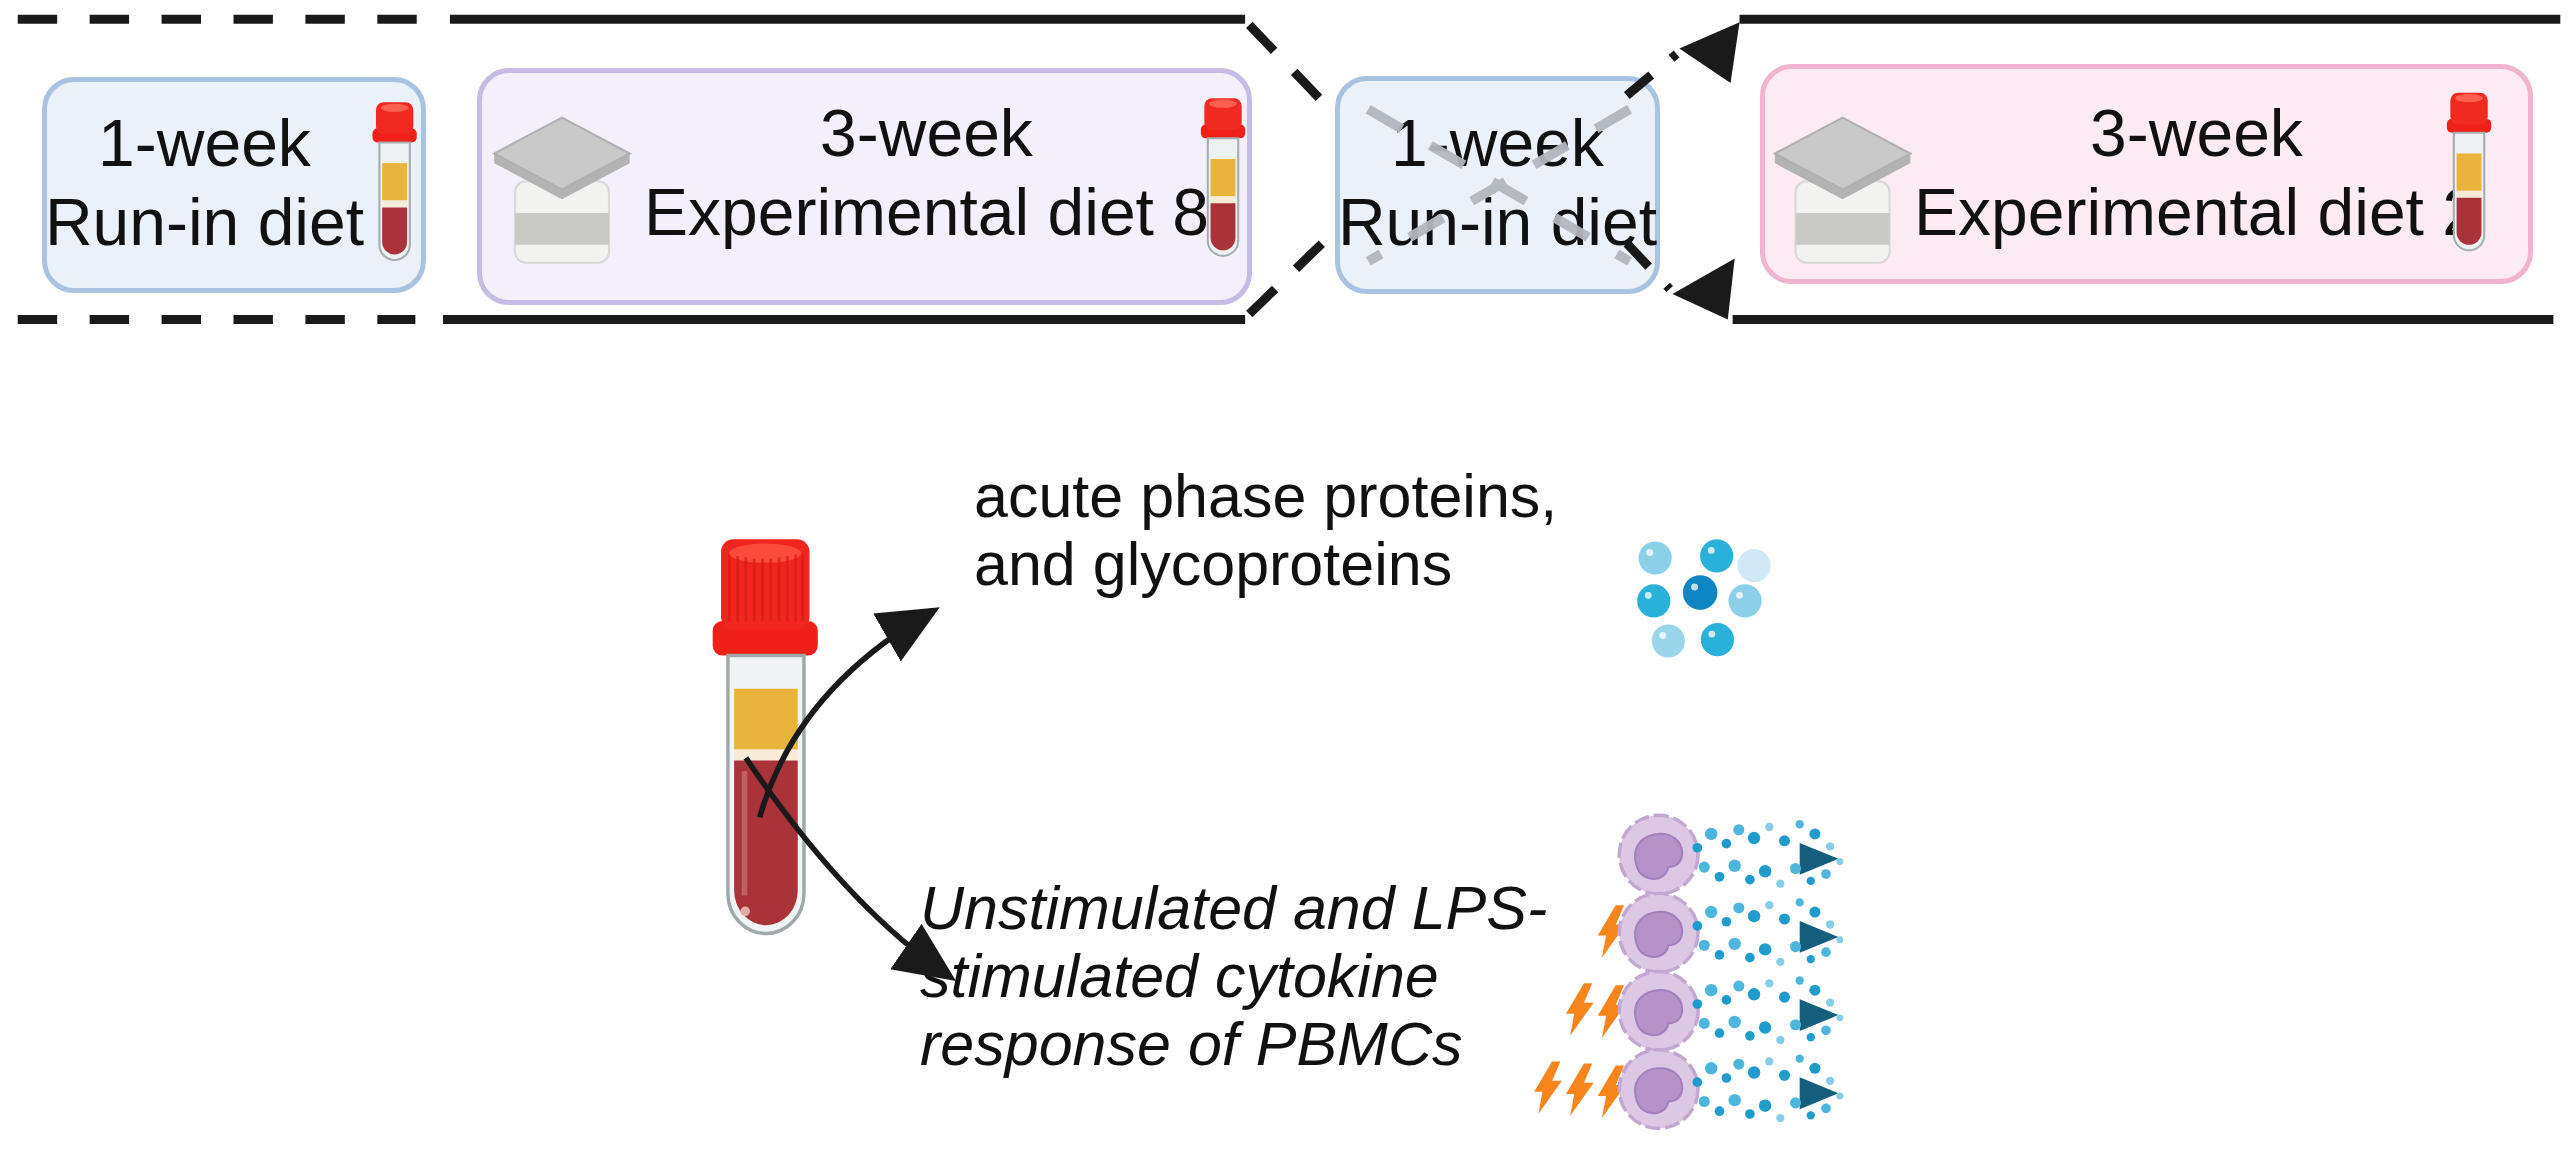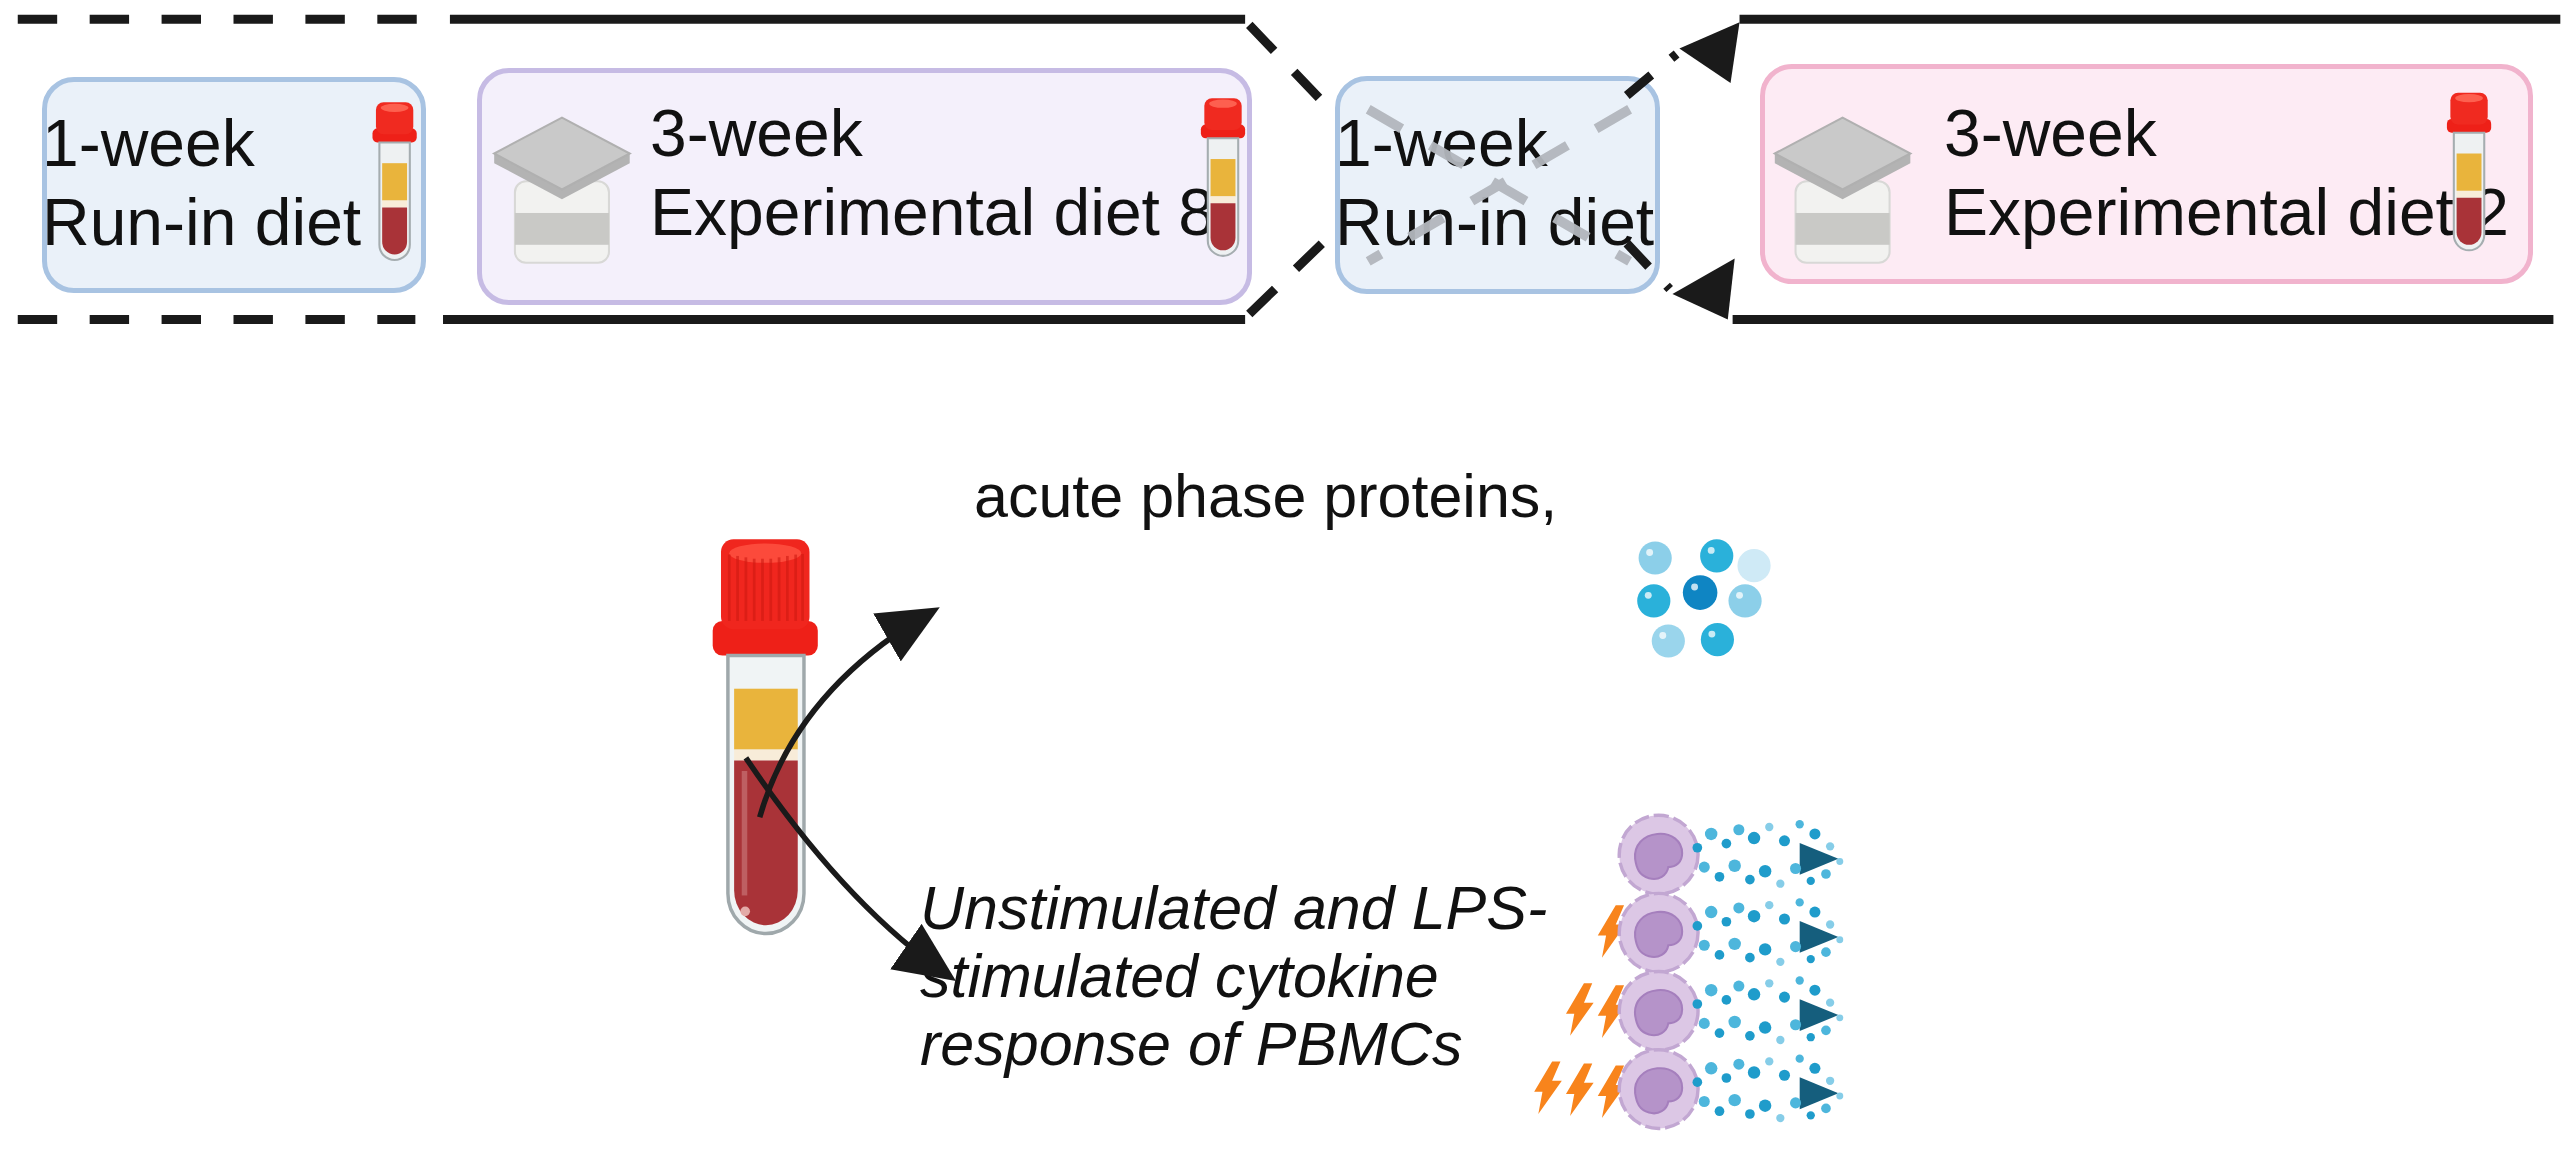--- a/index.html
+++ b/index.html
@@ -15,21 +15,21 @@
     position:absolute;
     border-style:solid;
     border-width:5.5px;
     border-radius:32px;
     box-sizing:border-box;
   }
   .phase-label{
     position:absolute;
     display:flex;
     flex-direction:column;
-    align-items:flex-start;
+    align-items:center;
     font-size:66px;
     line-height:79px;
     white-space:nowrap;
     color:#111;
   }
   .outcome-text{
     position:absolute;
     font-size:61px;
     line-height:68px;
     white-space:nowrap;
@@ -59,20 +59,21 @@
     <span>1-week</span>
     <span>Run-in diet</span>
   </div>
   <div class="phase-label" style="left:1944px;width:505px;top:94px;">
     <span>3-week</span>
     <span>Experimental diet 2</span>
   </div>
 
   <div class="outcome-text" style="left:974px;top:462px;">
     <div>acute phase proteins,</div>
+    <div>and glycoproteins</div>
   </div>
   <div class="outcome-text" style="left:920px;top:874px;font-style:italic;">
     <div>Unstimulated and LPS-</div>
     <div>stimulated cytokine</div>
     <div>response of PBMCs</div>
   </div>
 
   <svg width="2576" height="1152" viewBox="0 0 3724 1666">
     <defs>
       <marker id="mh" markerUnits="strokeWidth" markerWidth="11" markerHeight="10" refX="9.5" refY="5" orient="auto">

